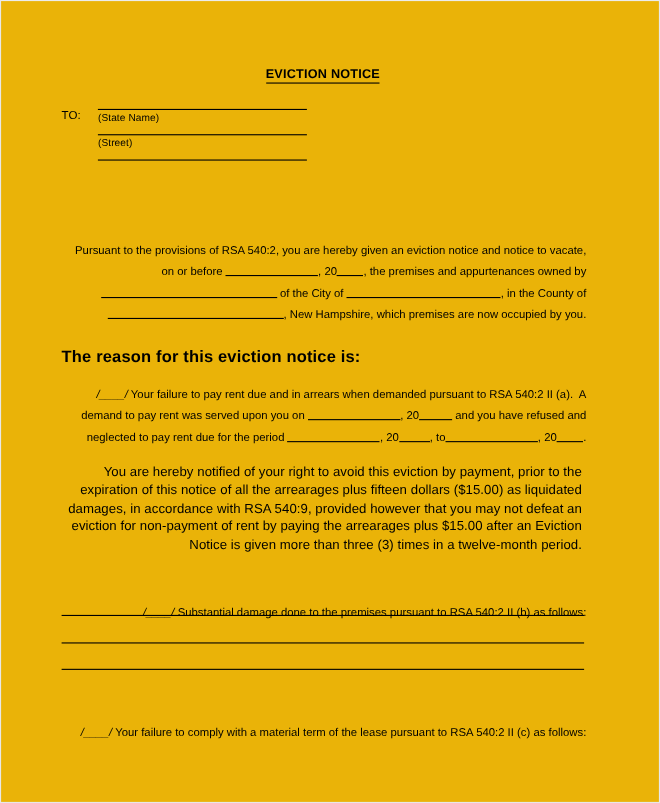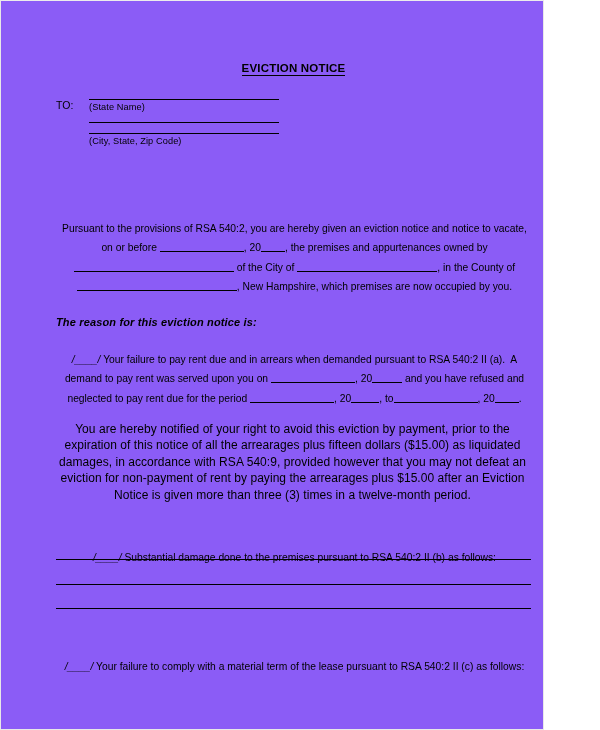--- a/index.html
+++ b/index.html
@@ -9,24 +9,24 @@
   }
   body {
     width: 600px;
     height: 730px;
     font-family: "Liberation Sans", sans-serif;
     color: #000000;
     overflow: hidden;
   }
   .page {
     position: relative;
-    width: 544px;
+    width: 600px;
     height: 730px;
     box-sizing: border-box;
-    background: #8b5cf6;
+    background: #eab308;
     border: 1px solid #e8e8e8;
     border-top: 1px solid #ececec;
   }
   .sheet {
     position: absolute;
     left: 55px;
     top: 0;
     width: 475px;
   }
 
@@ -79,32 +79,31 @@
     letter-spacing: 0.1px;
   }
 
   
   .para {
     position: absolute;
     left: 0;
     width: 477px;
     font-size: 10.3px;
     line-height: 19.3px;
-    text-align: center;
+    text-align: right;
     white-space: pre-wrap;
   }
   .para.p-pursuant { top: 218px; }
   .heading-reason {
     position: absolute;
     left: 0;
     top: 315px;
-    font-size: 11px;
+    font-size: 15px;
     font-weight: bold;
     letter-spacing: 0.15px;
-    font-style: italic;
   }
   .para.p-reason-a { top: 349px; line-height: 19.3px; }
 
   .para.p-bold {
     top: 420px;
     font-weight: normal;
     font-size: 12px;
     line-height: 16.4px;
     letter-spacing: 0.05px;
     width: 473px;
@@ -158,25 +157,25 @@
       <div class="to-label">TO:</div>
       <div class="addr-rows">
 
         <div class="addr-row">
           <div class="addr-rule"></div>
           <div class="addr-cap">(State Name)</div>
         </div>
 
         <div class="addr-row">
           <div class="addr-rule"></div>
+          <div class="addr-cap">(Street)</div>
         </div>
 
         <div class="addr-row">
           <div class="addr-rule"></div>
-          <div class="addr-cap">(City, State, Zip Code)</div>
         </div>
 
       </div>
     </div>
 
     <div class="para p-pursuant"><span>Pursuant to the provisions of RSA 540:2, you are hereby given an eviction notice and notice to vacate, on or before </span><span class="fill f-med"></span><span>, 20</span><span class="fill f-yr"></span><span>, the premises and appurtenances owned by </span><span class="fill f-long"></span><span> of the City of </span><span class="fill f-city"></span><span>, in the County of </span><span class="fill f-long"></span><span>, New Hampshire, which premises are now occupied by you.</span></div>
 
     <div class="heading-reason">The reason for this eviction notice is:</div>
 
     <div class="para p-reason-a"><span class="mark">/____/</span><span> Your failure to pay rent due and in arrears when demanded pursuant to RSA 540:2 II (a).  A demand to pay rent was served upon you on </span><span class="fill f-med"></span><span>, 20</span><span class="fill f-yr2"></span><span> and you have refused and neglected to pay rent due for the period </span><span class="fill f-med"></span><span>, 20</span><span class="fill f-box"></span><span>, to</span><span class="fill f-med"></span><span>, 20</span><span class="fill f-yr"></span><span>.</span></div>

